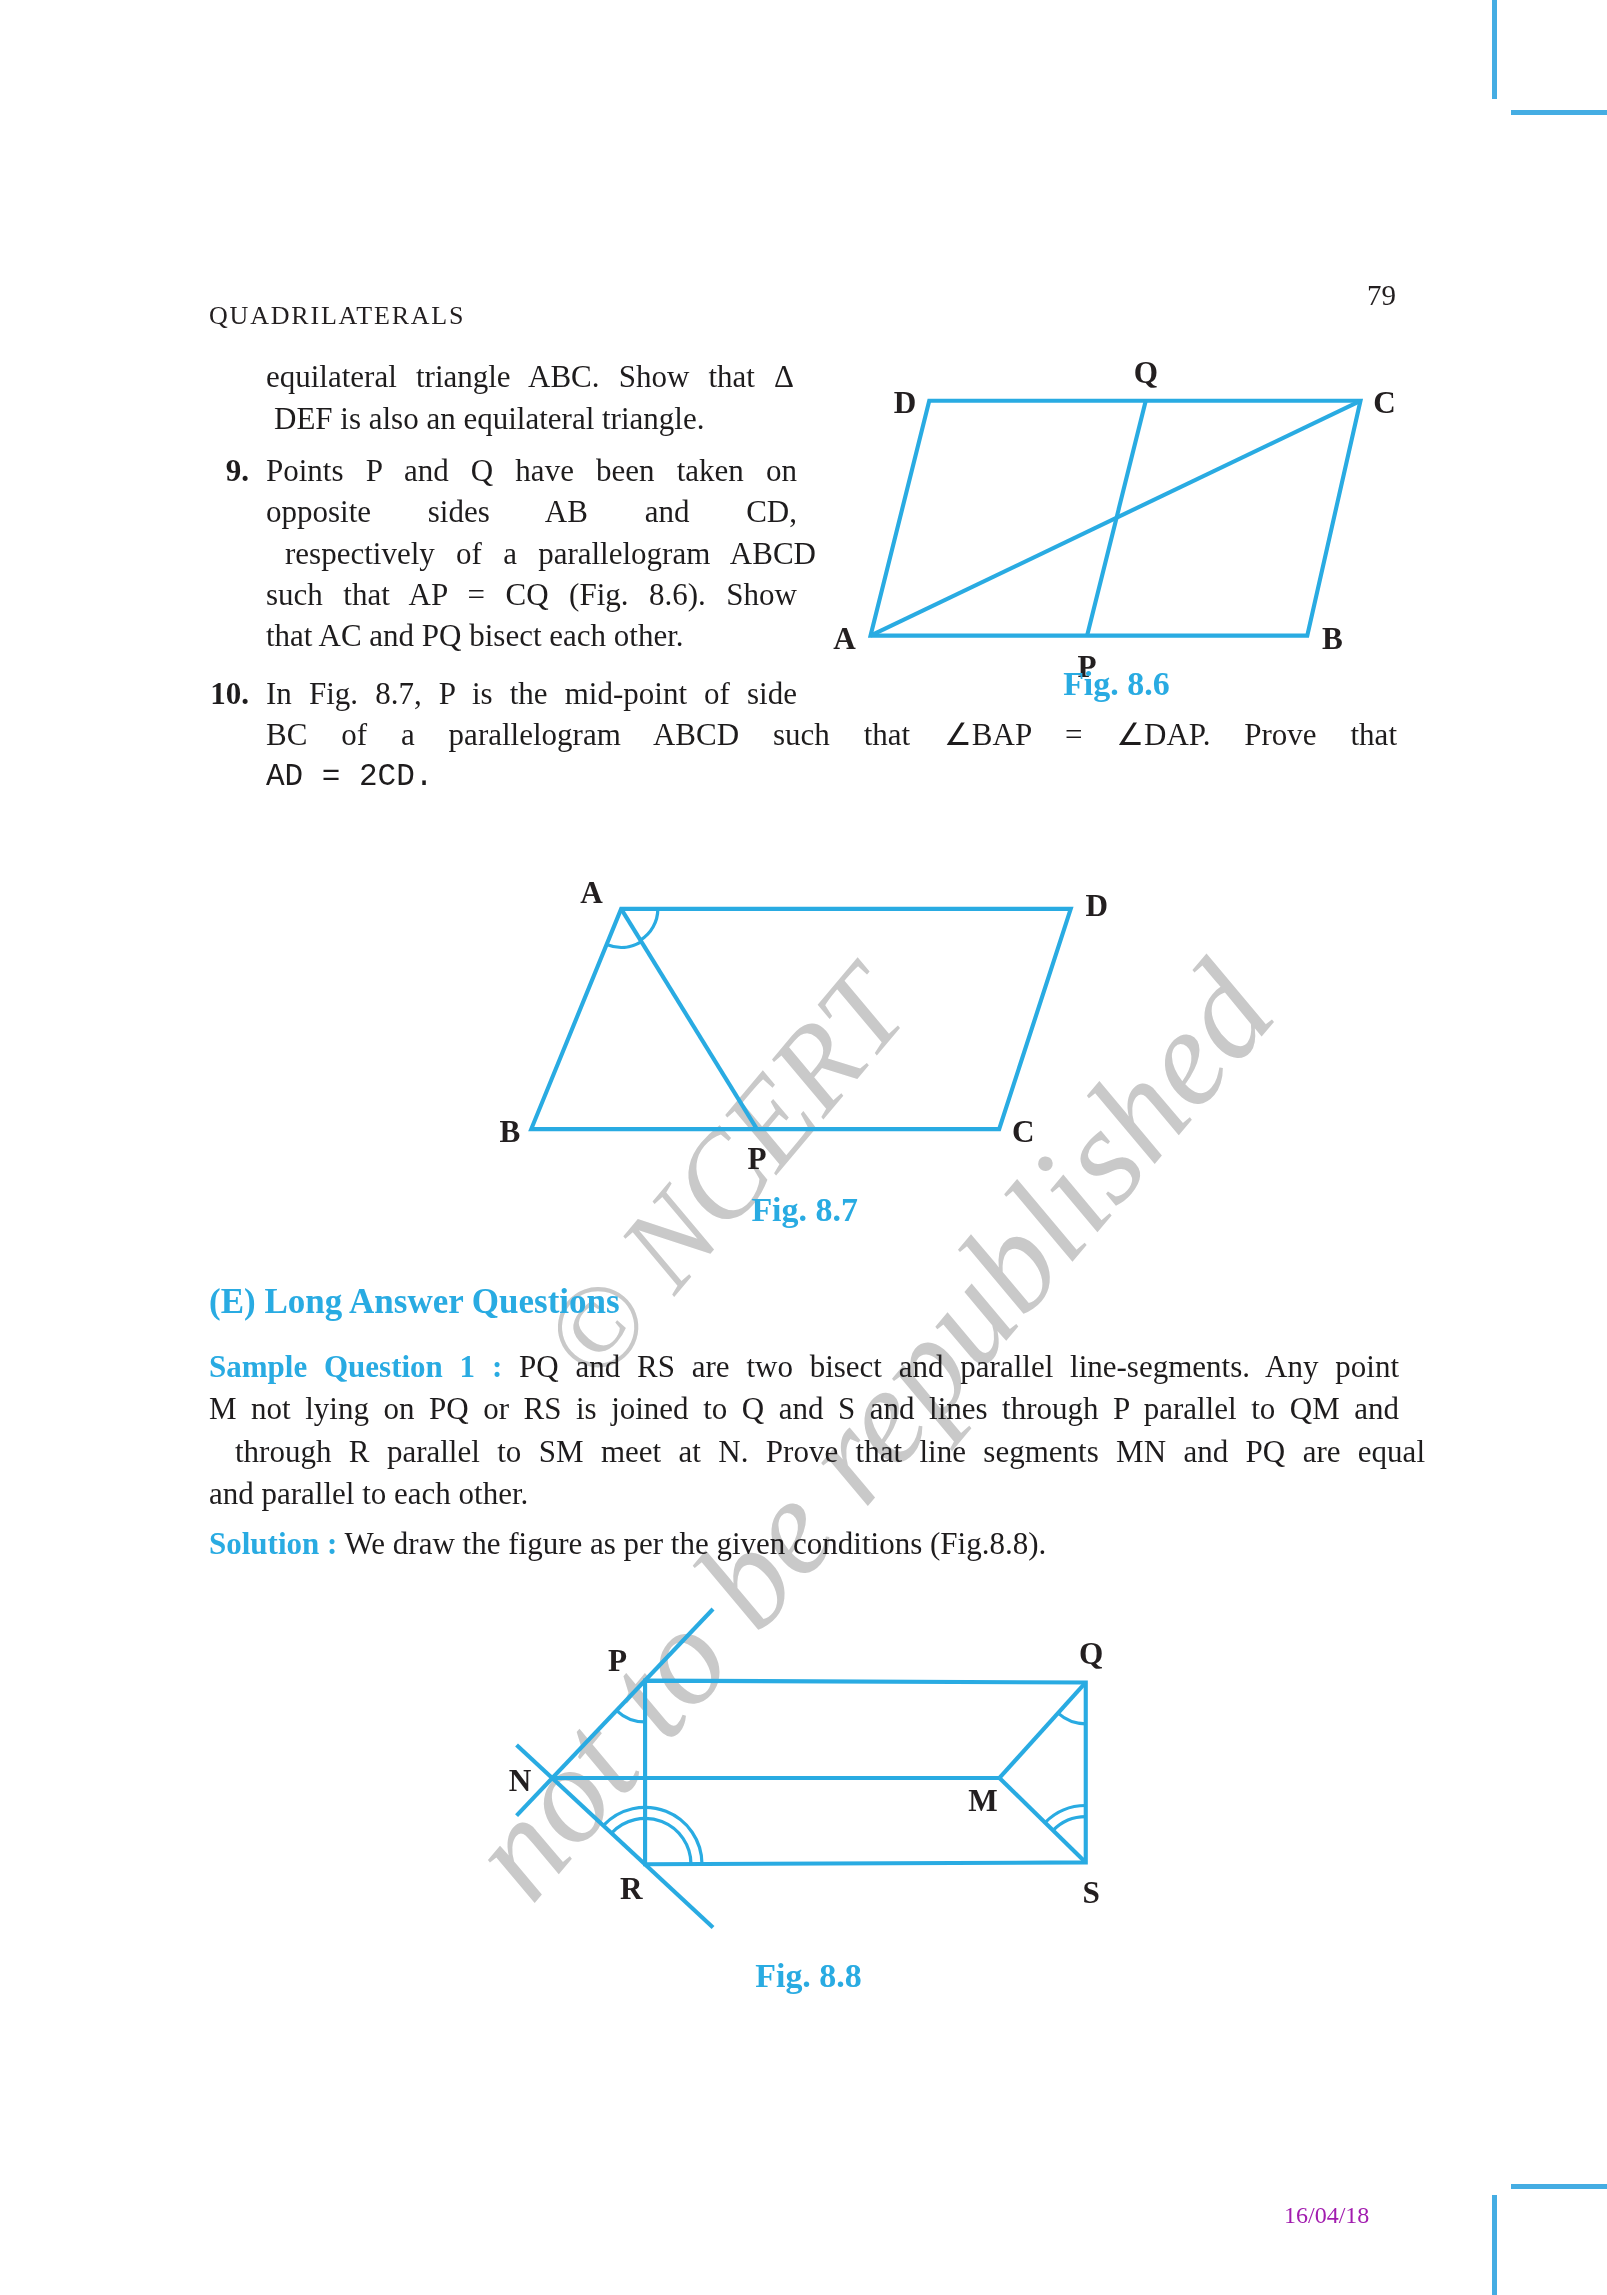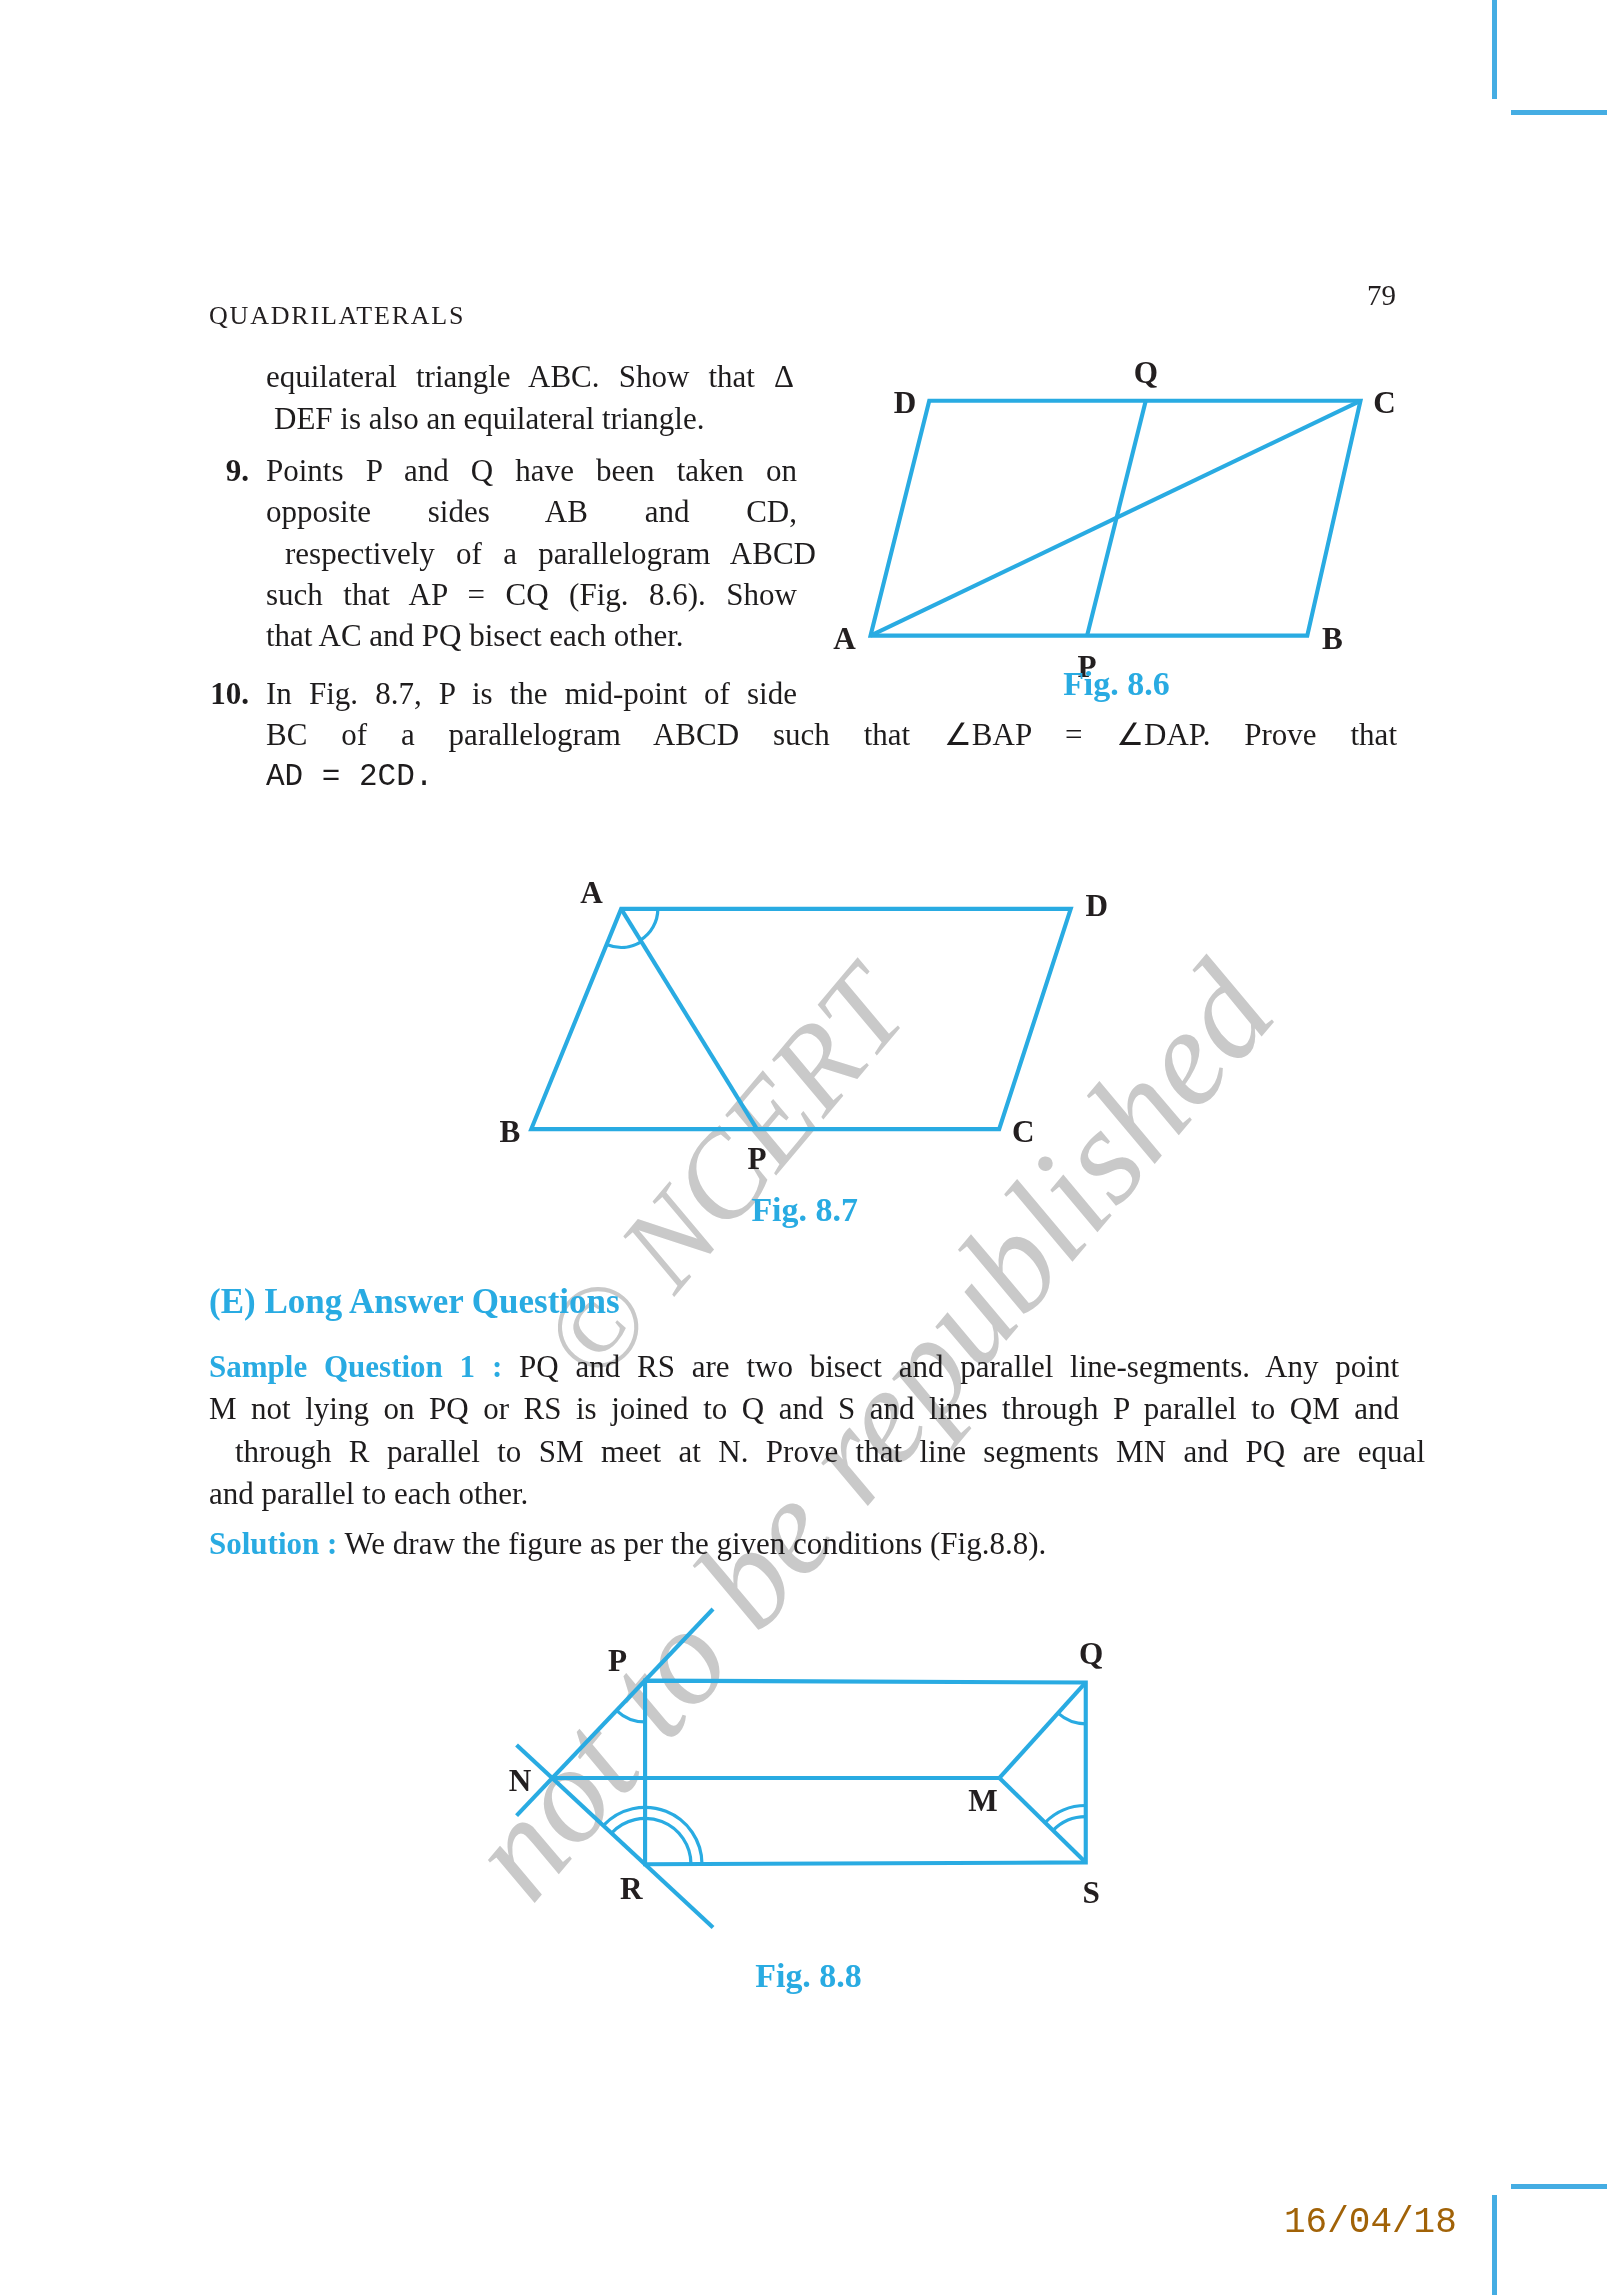--- a/index.html
+++ b/index.html
@@ -11,21 +11,21 @@
   .num{font-weight:bold;text-align:right;}
   .accent{color:#29abe2;font-weight:bold;}
   .watermark{position:absolute;color:#c9c9c9;font-style:italic;white-space:nowrap;
              transform:translate(-50%,-50%) rotate(-50deg);z-index:0;}
   .content{z-index:1;}
   .fig-line{stroke:#29abe2;stroke-width:4.5;fill:none;}
   .fig-arc{stroke:#29abe2;stroke-width:3.5;fill:none;}
   .fig-label{font-family:"Liberation Serif",serif;font-weight:bold;font-size:34px;fill:#231f20;}
   .fig-caption{font-family:"Liberation Serif",serif;font-weight:bold;font-size:37px;fill:#29abe2;}
   .cropmark{position:absolute;background:#45ade3;}
-  .date{font-family:Liberation Mono, monospace;font-size:36px;color:#a16207;}
+  .date{font-family:Liberation Serif, serif;font-size:24px;color:#a21caf;}
   .heading{font-size:35px;font-weight:bold;color:#29abe2;white-space:nowrap;}
   .header-title{font-size:26px;letter-spacing:1.8px;color:#231f20;margin-top:20px;}
   .pagenum{font-size:29px;color:#231f20;text-align:right;}
 </style>
 </head>
 <body>
 
 <div class="watermark" style="left:725px;top:1175px;font-size:119px;">© NCERT</div>
 <div class="watermark" style="left:870px;top:1431px;font-size:138px;">not to be republished</div>
 

